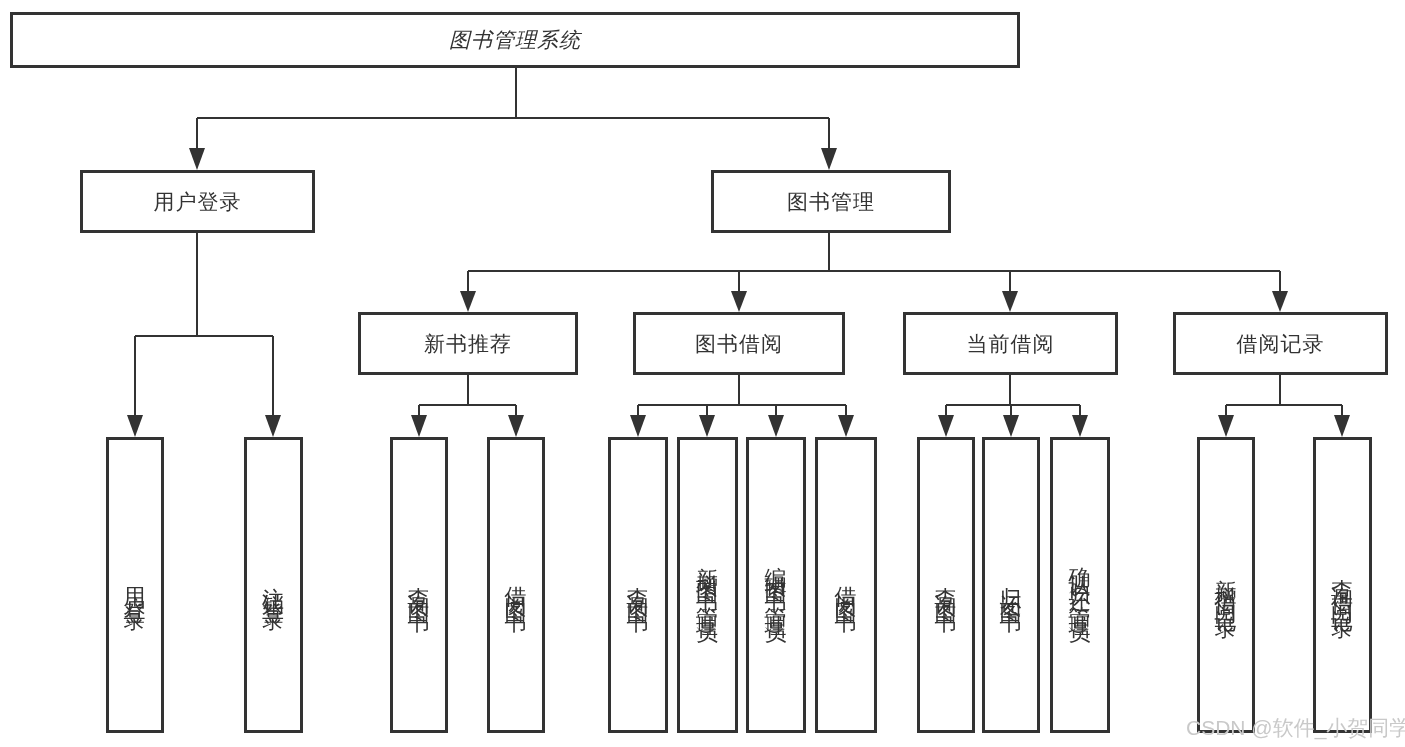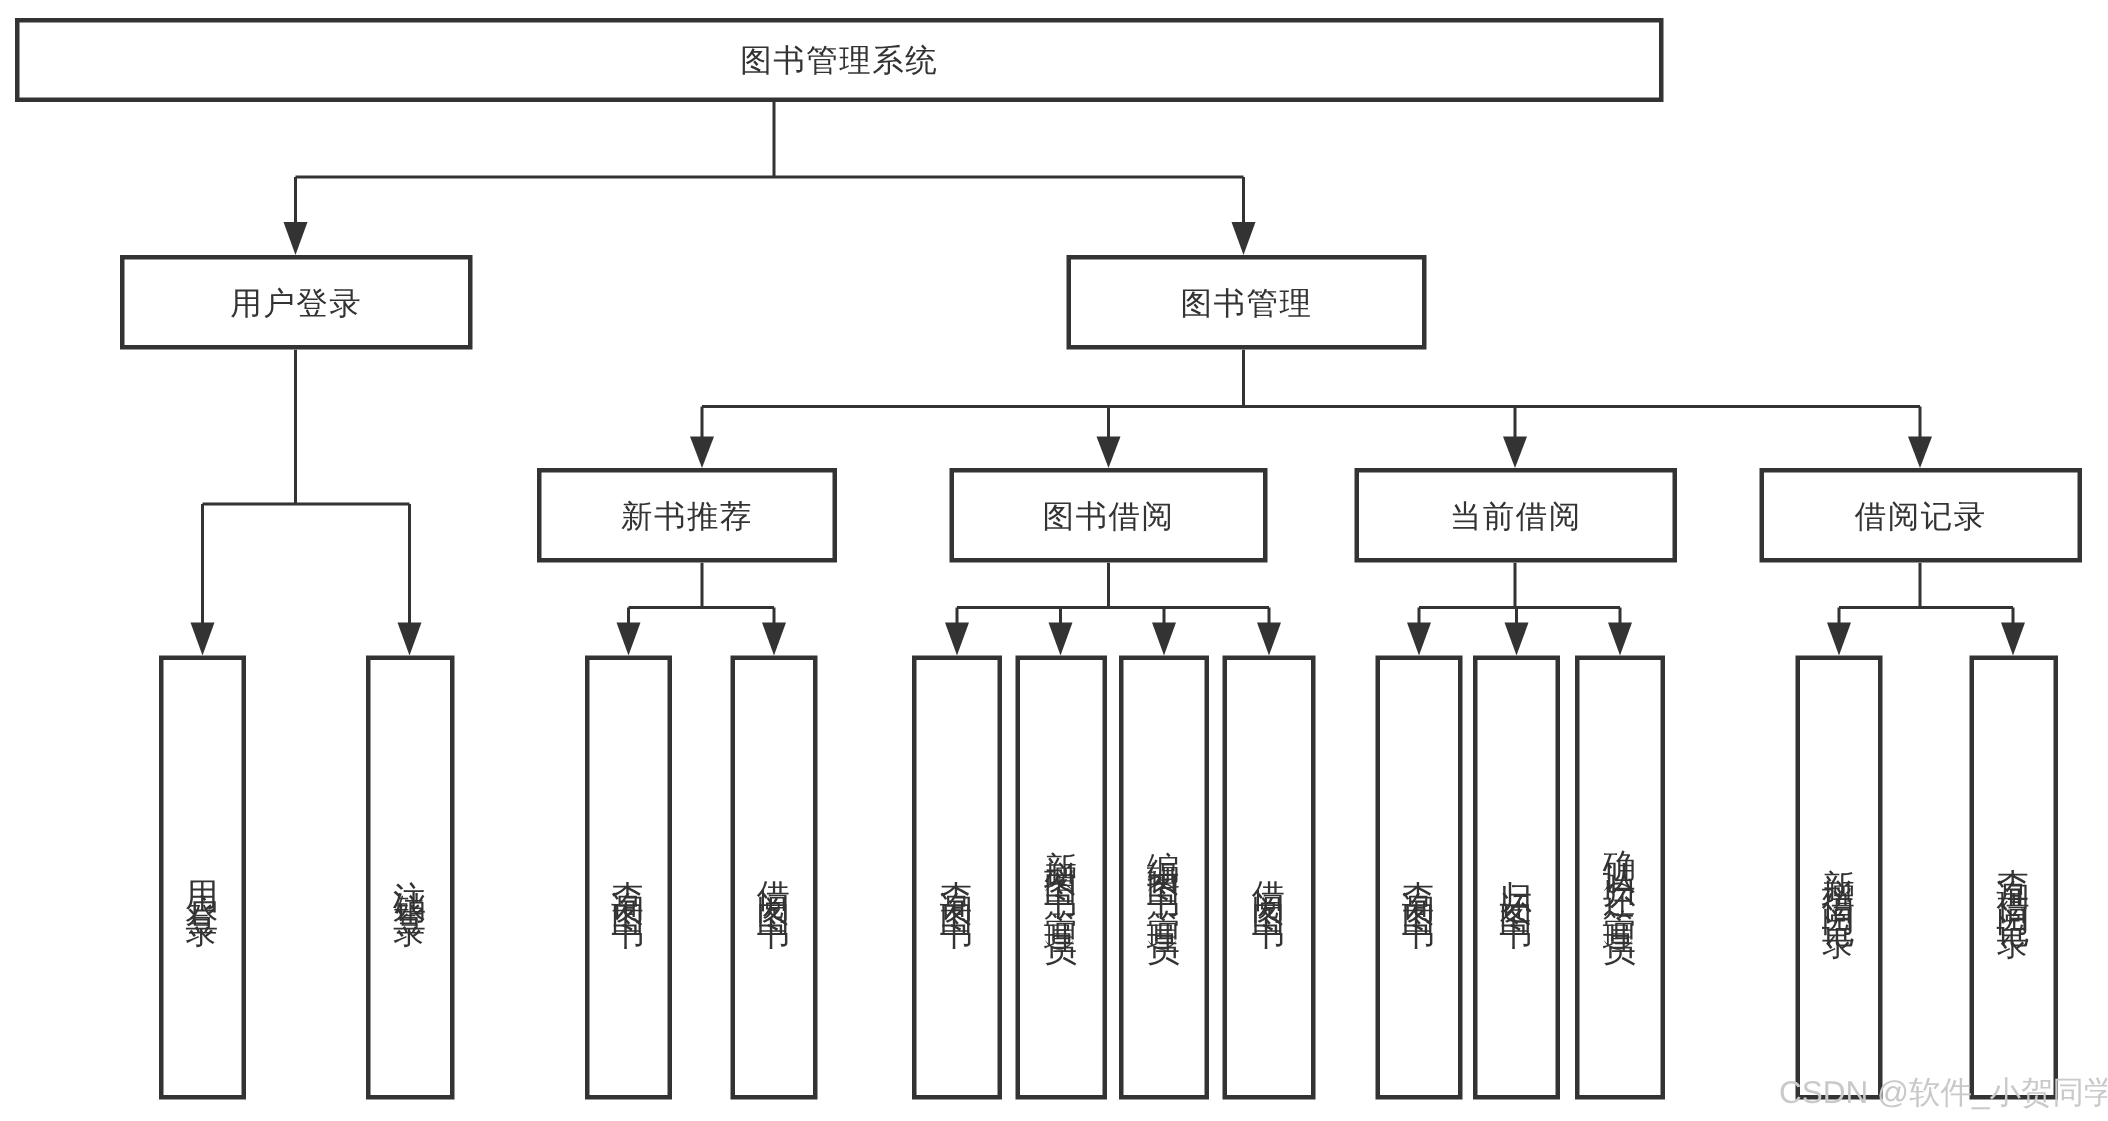--- a/index.html
+++ b/index.html
@@ -94,32 +94,32 @@
       <polygon points="1003,415 1019,415 1011,437"></polygon>
       <polygon points="1072,415 1088,415 1080,437"></polygon>
     </g>
     <g>
       <path d="M1280 375 V405 M1226 405 H1342 M1226 405 V417 M1342 405 V417"></path>
       <polygon points="1218,415 1234,415 1226,437"></polygon>
       <polygon points="1334,415 1350,415 1342,437"></polygon>
     </g>
   </svg>
 
-  <div class="box h" style="left:10px; top:12px; width:1099px; height:56px;">
+  <div class="box h" style="left:10px; top:12px; width:1010px; height:56px;font-style:italic;">
     <span>图书管理系统</span>
   </div>
 
   <div class="box h" style="left:80px; top:170px; width:235px; height:63px;">
     <span>用户登录</span>
   </div>
   <div class="box h" style="left:711px; top:170px; width:240px; height:63px;">
     <span>图书管理</span>
   </div>
 
-  <div class="box h" style="left:358px; top:312px; width:200px; height:63px;">
+  <div class="box h" style="left:358px; top:312px; width:220px; height:63px;">
     <span>新书推荐</span>
   </div>
   <div class="box h" style="left:903px; top:312px; width:215px; height:63px;">
     <span>当前借阅</span>
   </div>
   <div class="box h" style="left:633px; top:312px; width:212px; height:63px;">
     <span>图书借阅</span>
   </div>
   <div class="box h" style="left:1173px; top:312px; width:215px; height:63px;">
     <span>借阅记录</span>

